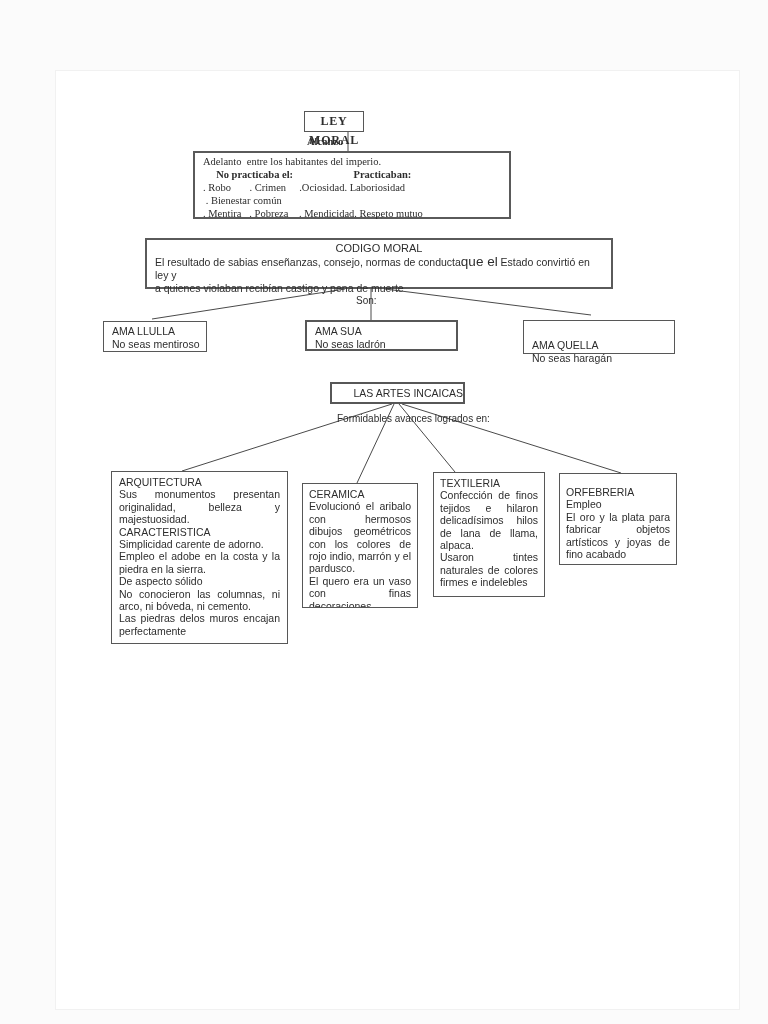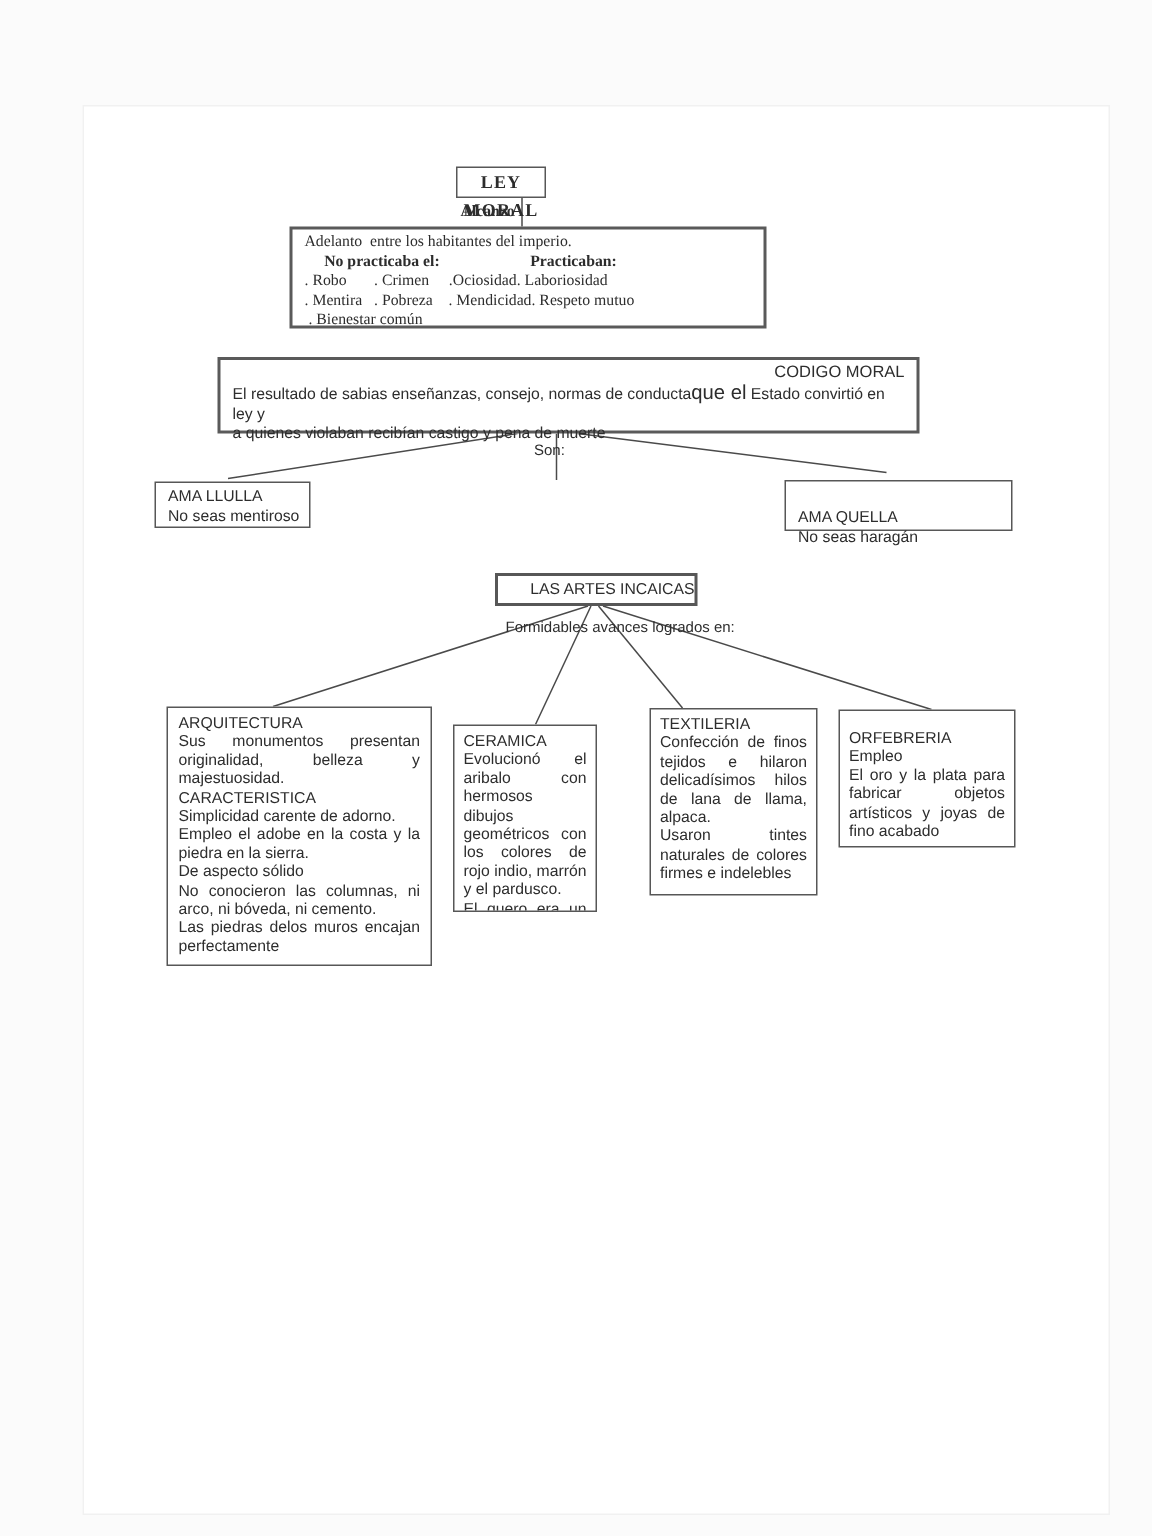--- a/index.html
+++ b/index.html
@@ -28,37 +28,37 @@
   .alcanzo { left:307px; top:136px; font-family:"Liberation Serif", serif;
     font-size:10.5px; font-weight:bold; }
 
   .adelanto-box { left:193px; top:151px; width:318px; height:68px;
     font-family:"Liberation Serif", serif; font-size:10.5px; line-height:12.9px;
     padding:3px 0 0 8px; }
   .adelanto-box div { white-space:pre; }
 
   .codigo-box { left:145px; top:238px; width:468px; height:51px;
     font-size:10.5px; line-height:13px; padding:1px 8px 0 8px; }
-  .codigo-title { text-align:right; font-size:11px; line-height:14px; }
+  .codigo-title { text-align:center; font-size:11px; line-height:14px; }
   .codigo-big { font-size:13.5px; line-height:13px; }
   .son { left:356px; top:295px; font-size:10px; }
 
   .ama { font-size:10.5px; line-height:13px; padding:3px 5px 0 8px; }
   .ama-1 { left:103px; top:321px; width:104px; height:31px; }
   .ama-2 { left:305px; top:320px; width:153px; height:31px; border-width:2px; }
   .ama-3 { left:523px; top:320px; width:152px; height:34px; padding-top:18px; }
 
   .artes-box { left:330px; top:382px; width:135px; height:22px; border-width:2px;
     font-size:10.5px; line-height:18px; text-align:right; }
   .formidables { left:337px; top:413px; font-size:10px; }
 
   .art { font-size:10.5px; line-height:12.4px; padding:4px 7px; overflow:hidden; }
   .art .jp { text-align:justify; }
   .art-arquitectura { left:111px; top:471px; width:177px; height:173px; }
-  .art-ceramica    { left:302px; top:483px; width:96px; height:125px; padding:4px 6px; }
+  .art-ceramica    { left:302px; top:483px; width:116px; height:125px; padding:4px 6px; }
   .art-textileria  { left:433px; top:472px; width:112px; height:125px; padding:4px 6px; }
   .art-orfebreria  { left:559px; top:473px; width:118px; height:92px;  padding:12px 6px; }
 </style>
 </head>
 <body>
 
 <div class="canvas">
   <div class="paper"></div>
 
   <svg class="connectors" viewBox="0 0 768 1024" xmlns="http://www.w3.org/2000/svg">
@@ -72,34 +72,38 @@
     <line x1="402" y1="404" x2="621" y2="473" stroke="#4a4a4a" stroke-width="1"></line>
   </svg>
 
   <div class="box ley-box">LEY MORAL</div>
   <div class="lbl alcanzo">Alcanzo</div>
 
   <div class="box adelanto-box b2">
     <div>Adelanto  entre los habitantes del imperio.</div>
     <div class="bold">     No practicaba el:                       Practicaban:</div>
     <div>. Robo       . Crimen     .Ociosidad. Laboriosidad</div>
+    <div> . Bienestar común</div>
     <div>. Mentira   . Pobreza    . Mendicidad. Respeto mutuo</div>
-    <div> . Bienestar común</div>
   </div>
 
   <div class="box codigo-box b2">
     <div class="codigo-title">CODIGO MORAL</div>
     <div><span>El resultado de sabias enseñanzas, consejo, normas de conducta</span><span class="codigo-big">que el</span><span> Estado convirtió en ley y</span></div>
     <div>a quienes violaban recibían castigo y pena de muerte</div>
   </div>
   <div class="lbl son">Son:</div>
 
   <div class="box ama ama-1">
     <div>AMA LLULLA</div>
     <div>No seas mentiroso</div>
+  </div>
+  <div class="box ama ama-2">
+    <div>AMA SUA</div>
+    <div>No seas ladrón</div>
   </div>
   <div class="box ama ama-3">
     <div>AMA QUELLA</div>
     <div>No seas haragán</div>
   </div>
 
   <div class="box artes-box">LAS ARTES INCAICAS</div>
   <div class="lbl formidables">Formidables avances logrados en:</div>
 
   <div class="box art art-arquitectura">

